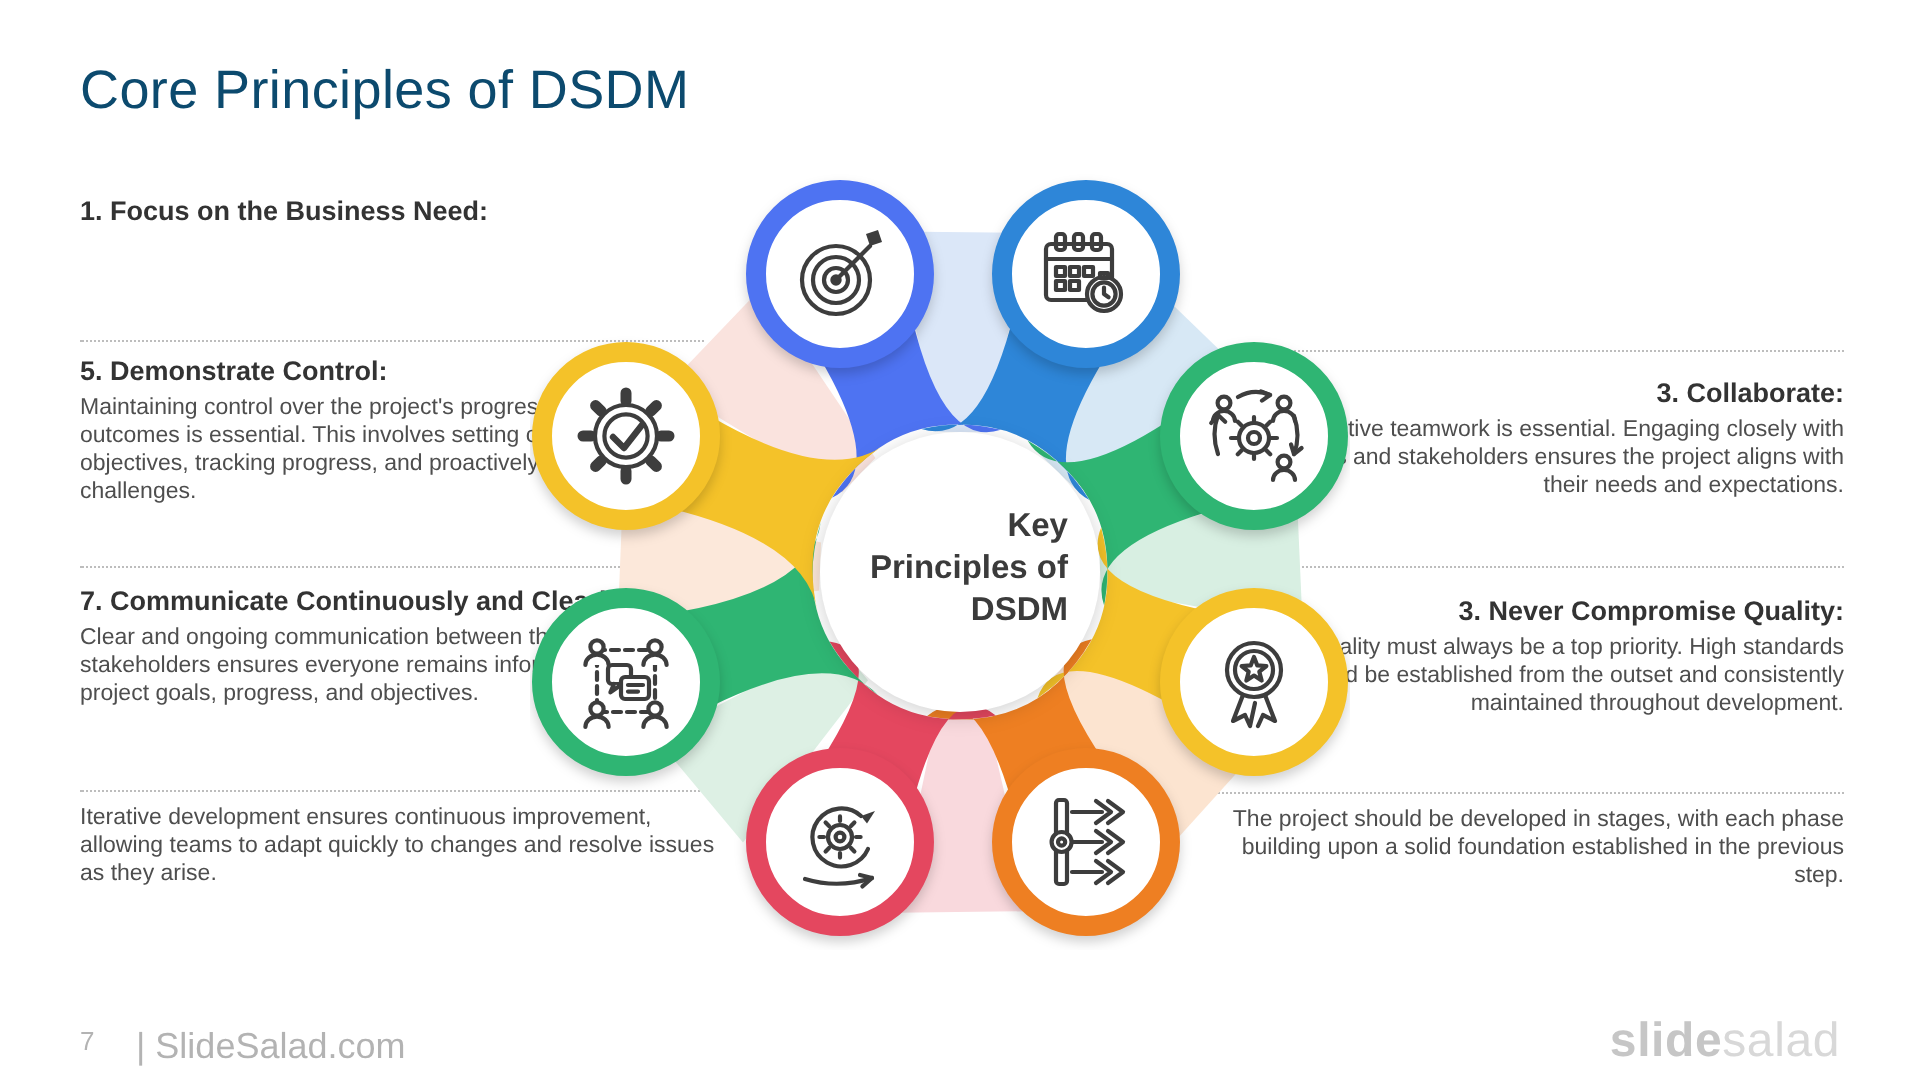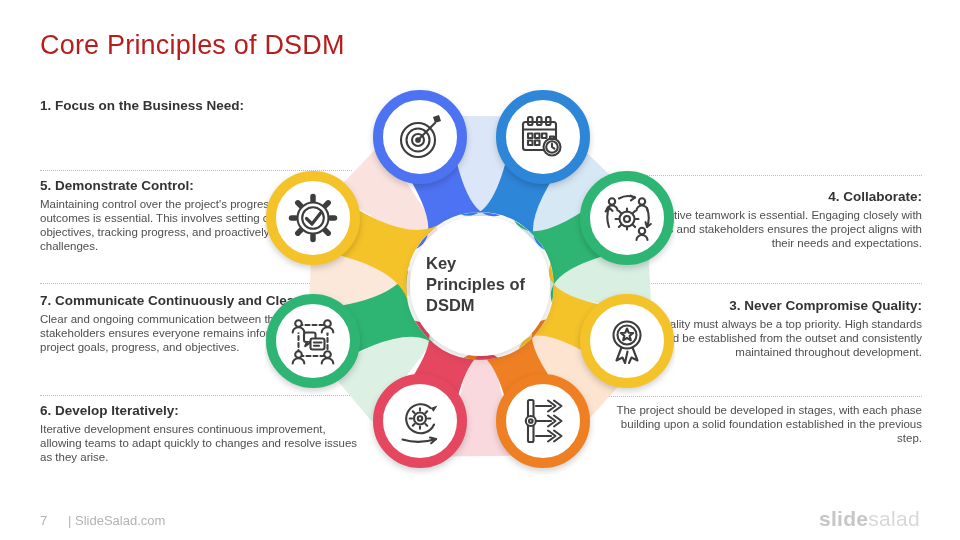--- a/index.html
+++ b/index.html
@@ -3,40 +3,40 @@
 <meta charset="utf-8">
 <style>
   * { margin:0; padding:0; box-sizing:border-box; }
   html,body { background:#e8e8e8; }
   .slide {
     position:relative; width:960px; height:540px; background:#ffffff;
     font-family:"Liberation Sans", sans-serif; overflow:hidden; margin:0 auto;
   }
   .title {
     position:absolute; left:40px; top:30px; font-size:27px; font-weight:500;
-    color:#b91c1c; letter-spacing:0.2px;
+    color:#0c4a6e; letter-spacing:0.2px;
   }
   .block { position:absolute; }
   .block h3 { font-size:13.5px; line-height:17px; font-weight:bold; color:#333333; margin-bottom:3px; }
   .block p  { font-size:11.5px; line-height:14px; color:#4e4e4e; }
   .left-col  { text-align:left; }
   .right-col { text-align:right; }
   .divider { position:absolute; height:0; border-top:1px dotted #bdbdbd; }
   .hub-label {
-    position:absolute; left:426px; top:253px; width:108px; text-align:left;
+    position:absolute; left:426px; top:253px; width:108px; text-align:right;
     font-size:16.5px; font-weight:bold; color:#3b3b3b; line-height:21px; z-index:5;
   }
   #hub-svg { position:absolute; left:265px; top:85px; width:410px; height:390px; z-index:2; }
   #ring-layer { filter:drop-shadow(0 3px 3px rgba(0,0,0,0.18)); }
   #hub-circle { filter:drop-shadow(0 2px 5px rgba(0,0,0,0.18)); }
   .icon { stroke:#3d3d3d; fill:none; stroke-width:2.1; stroke-linecap:round; stroke-linejoin:round; }
   .footer { position:absolute; left:0; right:0; bottom:0; height:36px; }
   .page-num { position:absolute; left:40px; top:9px; font-size:13px; color:#b3b3b3; }
-  .site     { position:absolute; left:68px; top:9px; font-size:13px; color:#b3b3b3; }
-  .brand { position:absolute; right:40px; top:3px; font-size:21px; letter-spacing:0.3px; }
+  .site     { position:absolute; left:68px; top:9px; font-size:18px; color:#b3b3b3; }
+  .brand { position:absolute; right:40px; top:3px; font-size:24px; letter-spacing:0.3px; }
   .brand .b1 { color:#c6c6c6; font-weight:bold; }
   .brand .b2 { color:#d8d8d8; font-weight:normal; }
 </style>
 </head>
 <body>
 
 <div class="slide">
 
   <div class="title">Core Principles of DSDM</div>
 
@@ -51,28 +51,27 @@
   </div>
   <div class="divider" style="left:40px; top:283px; width:312px;"></div>
 
   <div class="block left-col" style="left:40px; top:292px; width:300px;">
     <h3>7. Communicate Continuously and Clearly:</h3>
     <p>Clear and ongoing communication between the team and stakeholders ensures everyone remains informed about project goals, progress, and objectives.</p>
   </div>
   <div class="divider" style="left:40px; top:395px; width:312px;"></div>
 
   <div class="block left-col" style="left:40px; top:402px; width:318px;">
-    <h3>6. Develop Iteratively:</h3>
     <p>Iterative development ensures continuous improvement, allowing teams to adapt quickly to changes and resolve issues as they arise.</p>
   </div>
 
   <div class="divider" style="right:38px; top:175px; width:314px;"></div>
 
   <div class="block right-col" style="right:38px; top:188px; width:300px;">
-    <h3>4. Collaborate:</h3>
+    <h3>3. Collaborate:</h3>
     <p>Effective teamwork is essential. Engaging closely with end-users and stakeholders ensures the project aligns with their needs and expectations.</p>
   </div>
   <div class="divider" style="right:38px; top:283px; width:314px;"></div>
 
   <div class="block right-col" style="right:38px; top:297px; width:304px;">
     <h3>3. Never Compromise Quality:</h3>
     <p>Quality must always be a top priority. High standards should be established from the outset and consistently maintained throughout development.</p>
   </div>
   <div class="divider" style="right:38px; top:396px; width:314px;"></div>
 

